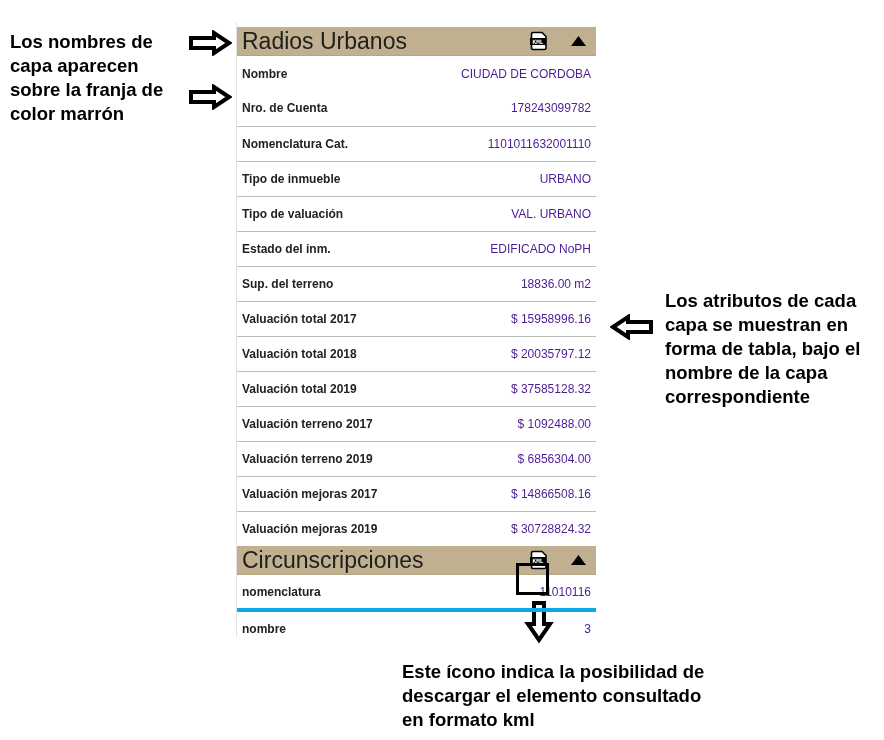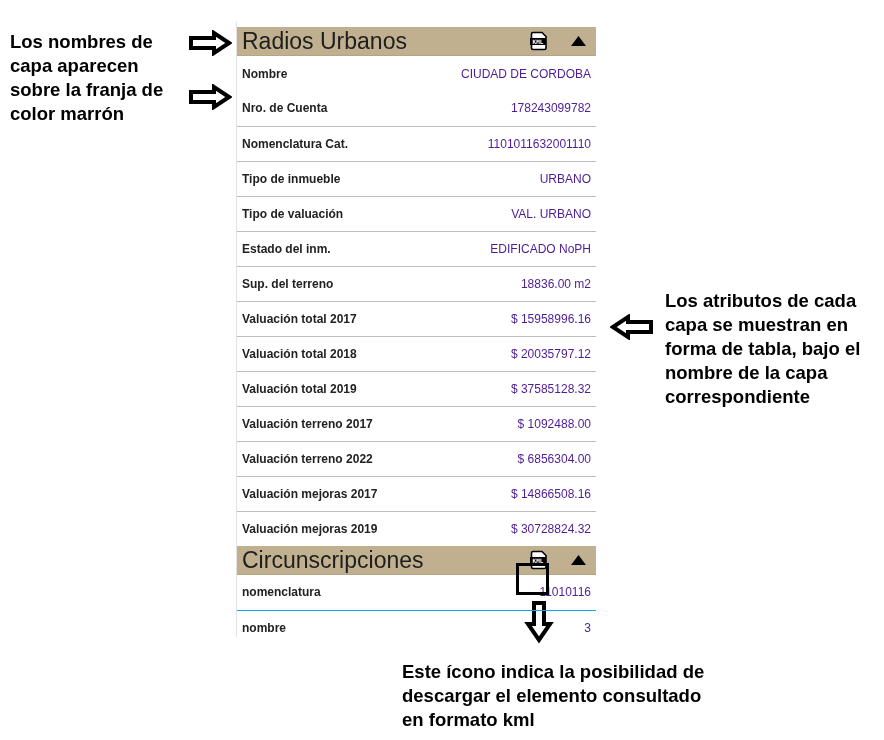--- a/index.html
+++ b/index.html
@@ -125,21 +125,21 @@
           </tr>
       <tr class="attr-row">
             <td class="attr-key">Valuación total 2019</td>
             <td class="attr-val">$ 37585128.32</td>
           </tr>
       <tr class="attr-row">
             <td class="attr-key">Valuación terreno 2017</td>
             <td class="attr-val">$ 1092488.00</td>
           </tr>
       <tr class="attr-row">
-            <td class="attr-key">Valuación terreno 2022</td>
+            <td class="attr-key">Valuación terreno 2019</td>
             <td class="attr-val">$ 6856304.00</td>
           </tr>
       <tr class="attr-row">
             <td class="attr-key">Valuación mejoras 2017</td>
             <td class="attr-val">$ 14866508.16</td>
           </tr>
       <tr class="attr-row">
             <td class="attr-key">Valuación mejoras 2019</td>
             <td class="attr-val">$ 30728824.32</td>
           </tr>
@@ -159,21 +159,21 @@
           </svg>
       </span>
       <span class="collapse-btn">
         <svg width="15" height="10" viewBox="0 0 15 10">
             <path d="M0 10 L7.5 0 L15 10 Z" fill="#000"></path>
           </svg>
       </span>
     </div>
     <table class="attr-table">
       <tbody>
-          <tr class="attr-row" style="border-bottom:1px solid #0ea5e9;">
+          <tr class="attr-row" style="border-bottom:4px solid #0ea5e9;">
         <td class="attr-key">nomenclatura</td>
         <td class="attr-val">11010116</td>
       </tr>
       <tr class="attr-row">
         <td class="attr-key">nombre</td>
         <td class="attr-val">3</td>
       </tr>
     </tbody>
       </table>
   </div>

